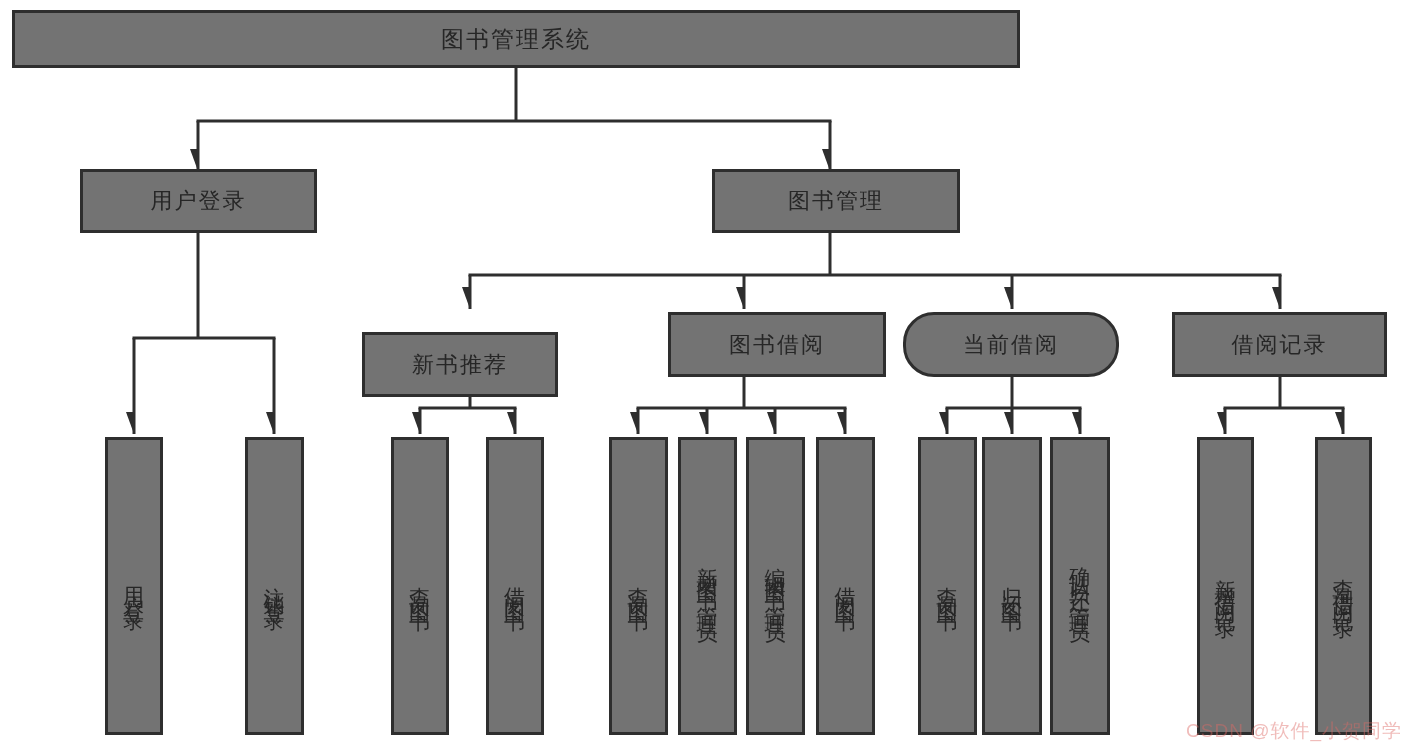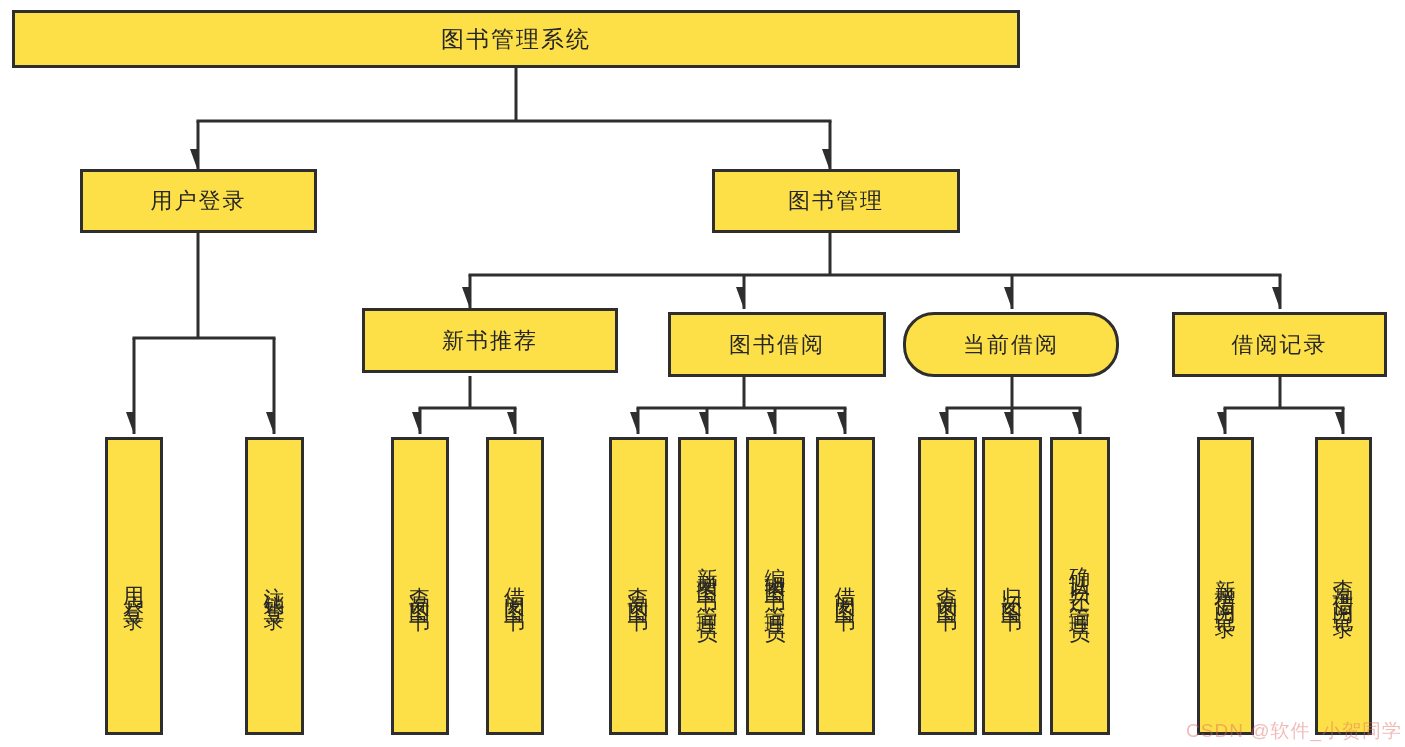--- a/index.html
+++ b/index.html
@@ -19,21 +19,21 @@
   #wires {
     position: absolute;
     left: 0; top: 0;
     width: 1405px;
     height: 747px;
   }
   .box {
     position: absolute;
     box-sizing: border-box;
     border: 3px solid #2e2e2e;
-    background: #fde047;
+    background: #737373;
     display: flex;
     align-items: center;
     justify-content: center;
     text-align: center;
   }
   .hlabel {
     font-size: 22px;
     letter-spacing: 2px;
     white-space: nowrap;
   }
@@ -116,21 +116,21 @@
     <span class="hlabel">图书管理系统</span>
   </div>
 
   <div class="box" style="left:80px; top:169px; width:237px; height:64px;">
     <span class="hlabel">用户登录</span>
   </div>
   <div class="box" style="left:712px; top:169px; width:248px; height:64px;">
     <span class="hlabel">图书管理</span>
   </div>
 
-  <div class="box" style="left:362px; top:308px; width:256px; height:65px;font-family:Liberation Mono, monospace;">
+  <div class="box" style="left:362px; top:332px; width:196px; height:65px;font-family:Liberation Mono, monospace;">
     <span class="hlabel">新书推荐</span>
   </div>
   <div class="box" style="left:668px; top:312px; width:218px; height:65px;">
     <span class="hlabel">图书借阅</span>
   </div>
   <div class="box" style="left:903px; top:312px; width:216px; height:65px;border-radius:31px;">
     <span class="hlabel">当前借阅</span>
   </div>
   <div class="box" style="left:1172px; top:312px; width:215px; height:65px;">
     <span class="hlabel">借阅记录</span>

